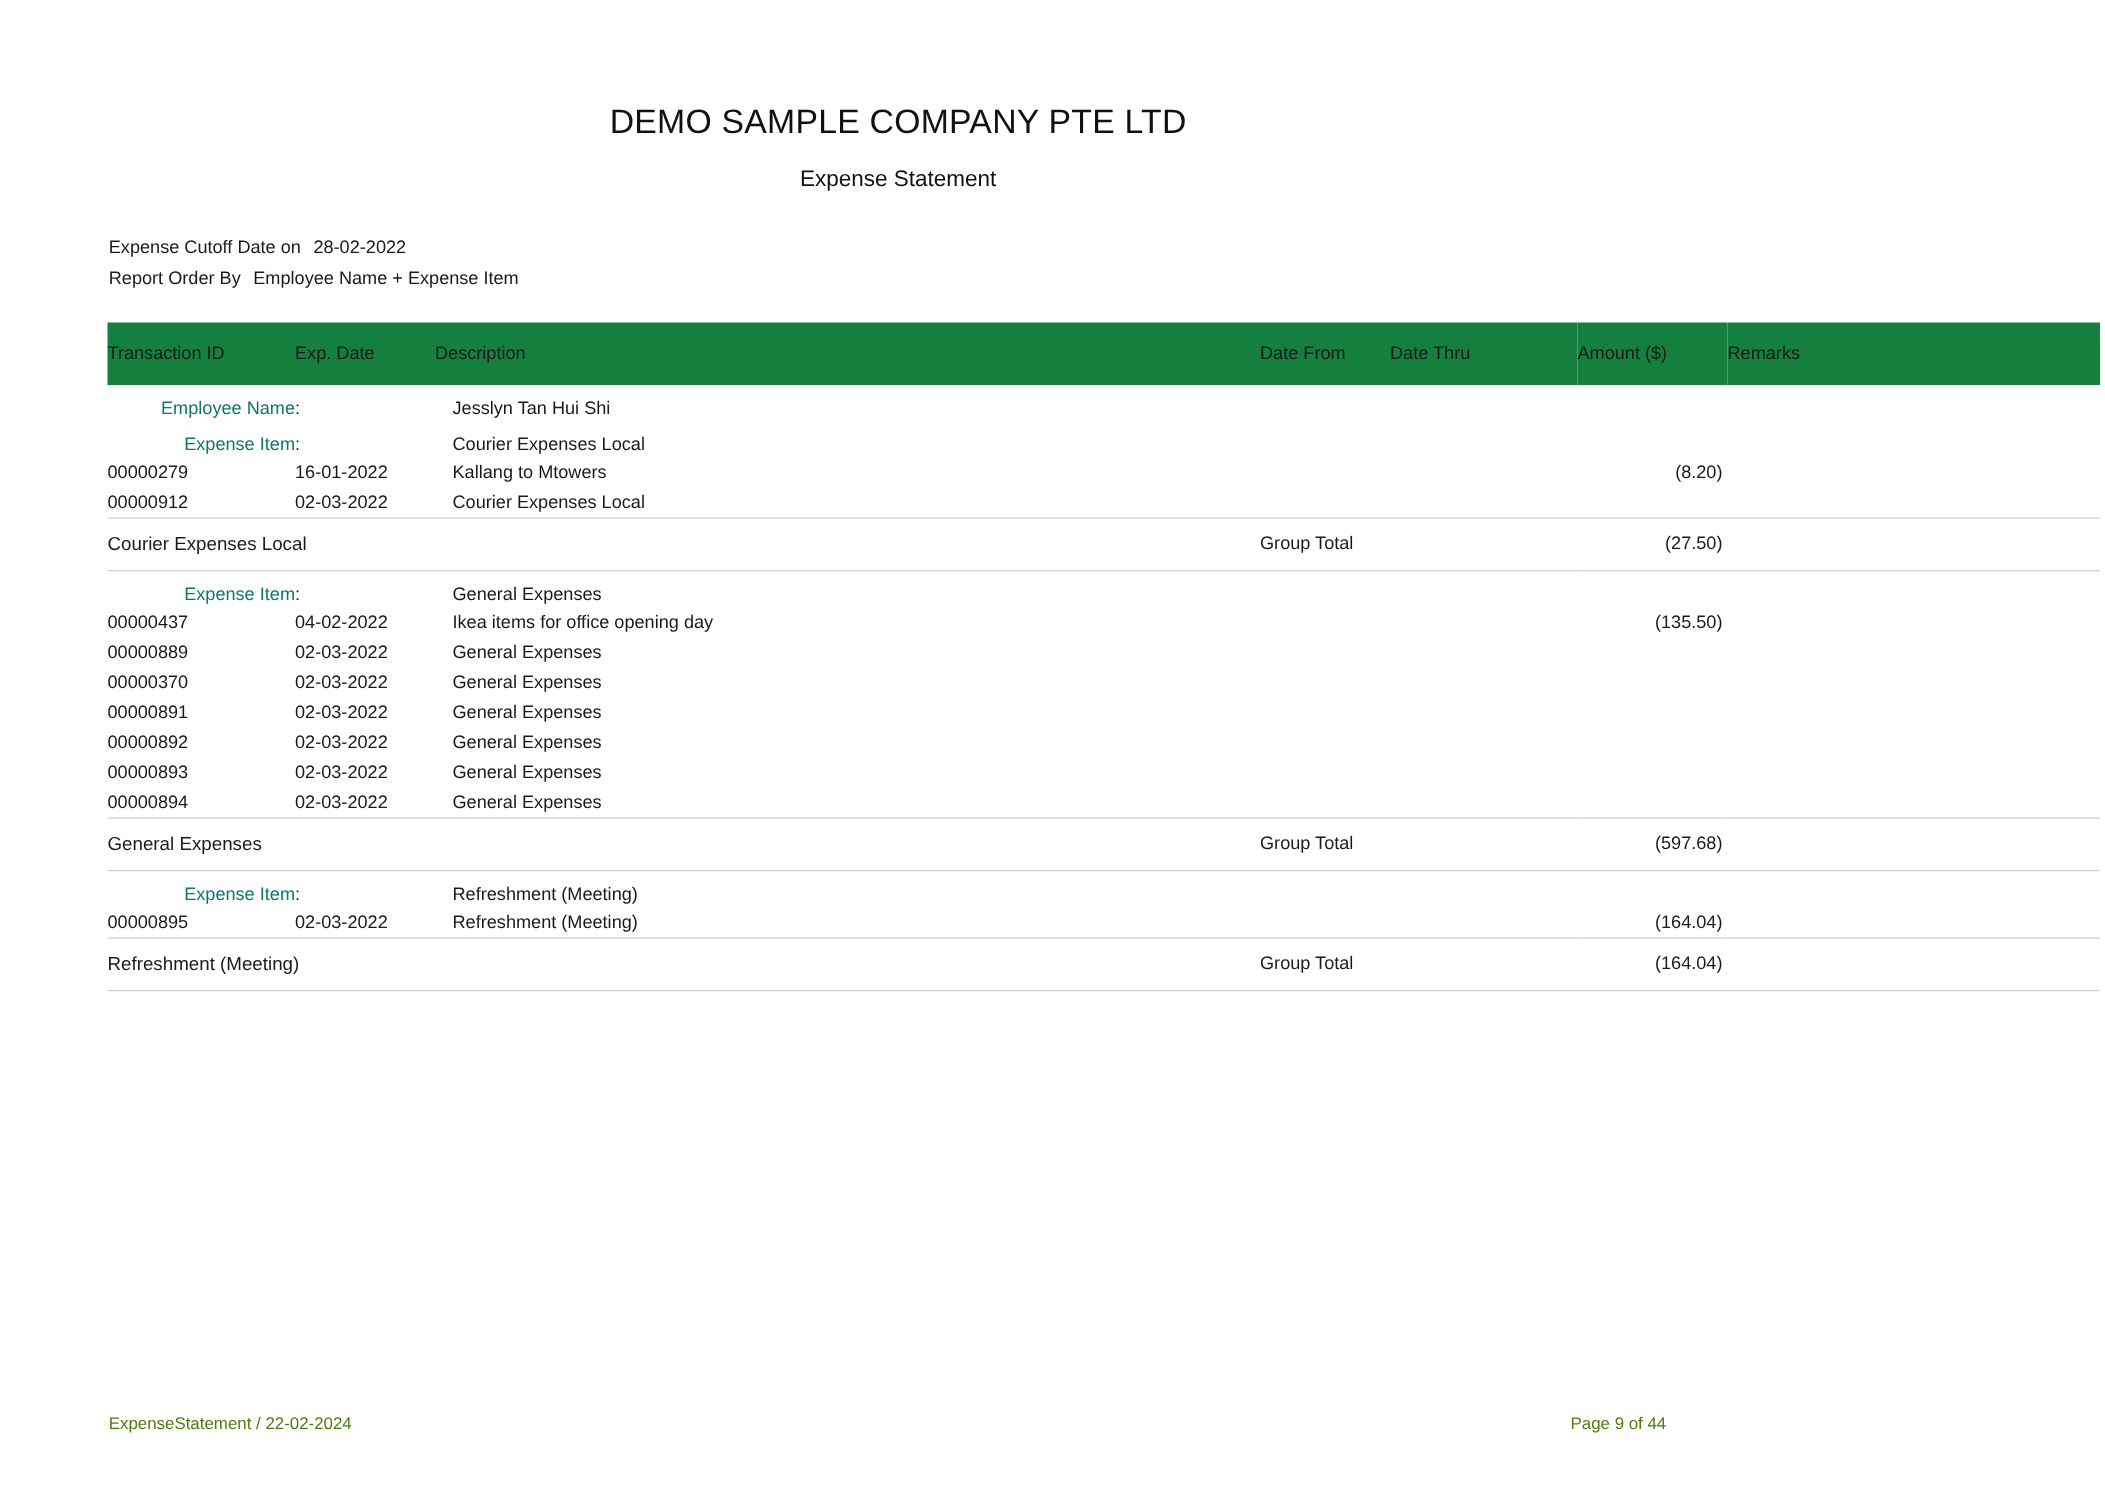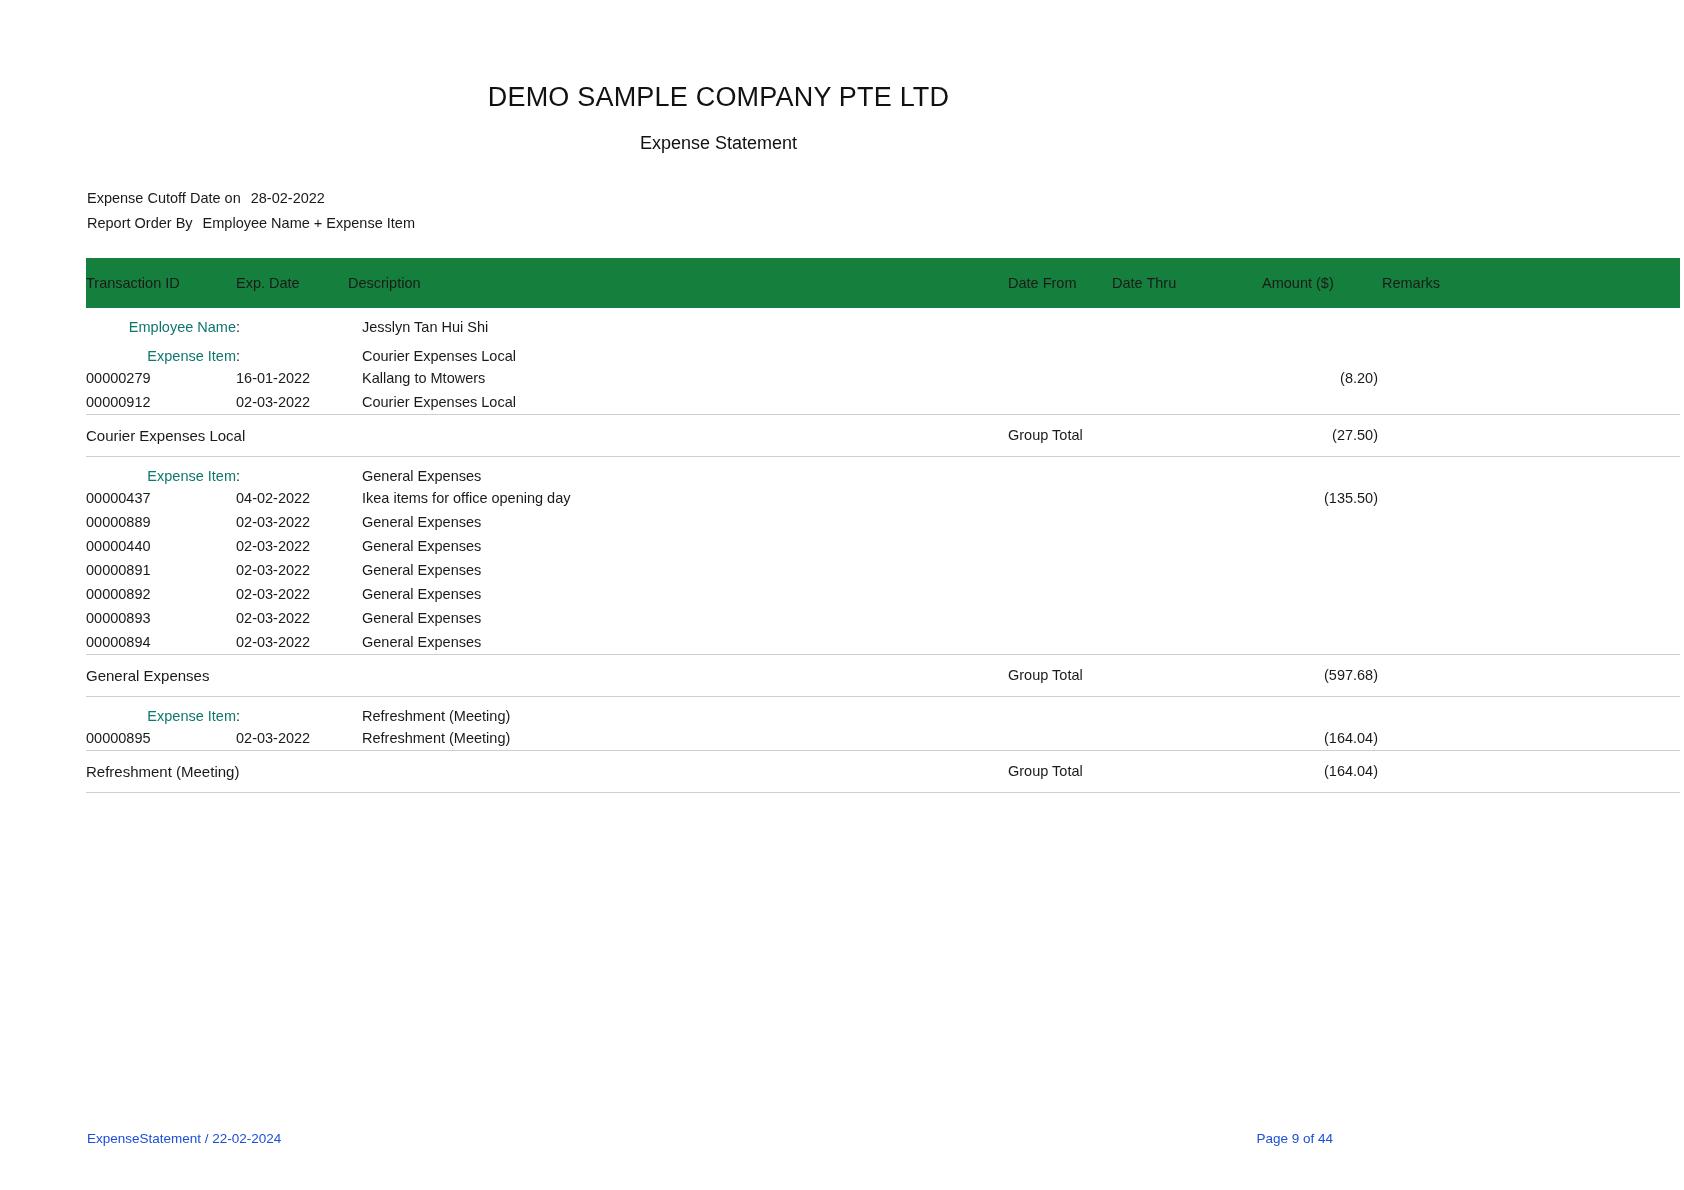--- a/index.html
+++ b/index.html
@@ -130,21 +130,21 @@
   }
   .footer {
     position: absolute;
     left: 0;
     right: 0;
     bottom: 44px;
     padding: 0 104px 0 87px;
     display: flex;
     justify-content: space-between;
     font-size: 13.5px;
-    color: #1d4ed8;
+    color: #4d7c0f;
   }
 </style>
 </head>
 <body>
 
 <div class="page">
 
   <h1 class="company-title">DEMO SAMPLE COMPANY PTE LTD</h1>
   <h2 class="report-title">Expense Statement</h2>
 
@@ -246,21 +246,21 @@
           <tr>
             <td>00000889</td>
             <td>02-03-2022</td>
             <td class="desc">General Expenses</td>
             <td></td>
             <td></td>
             <td class="amt"></td>
             <td></td>
           </tr>
           <tr>
-            <td>00000440</td>
+            <td>00000370</td>
             <td>02-03-2022</td>
             <td class="desc">General Expenses</td>
             <td></td>
             <td></td>
             <td class="amt"></td>
             <td></td>
           </tr>
           <tr>
             <td>00000891</td>
             <td>02-03-2022</td>

